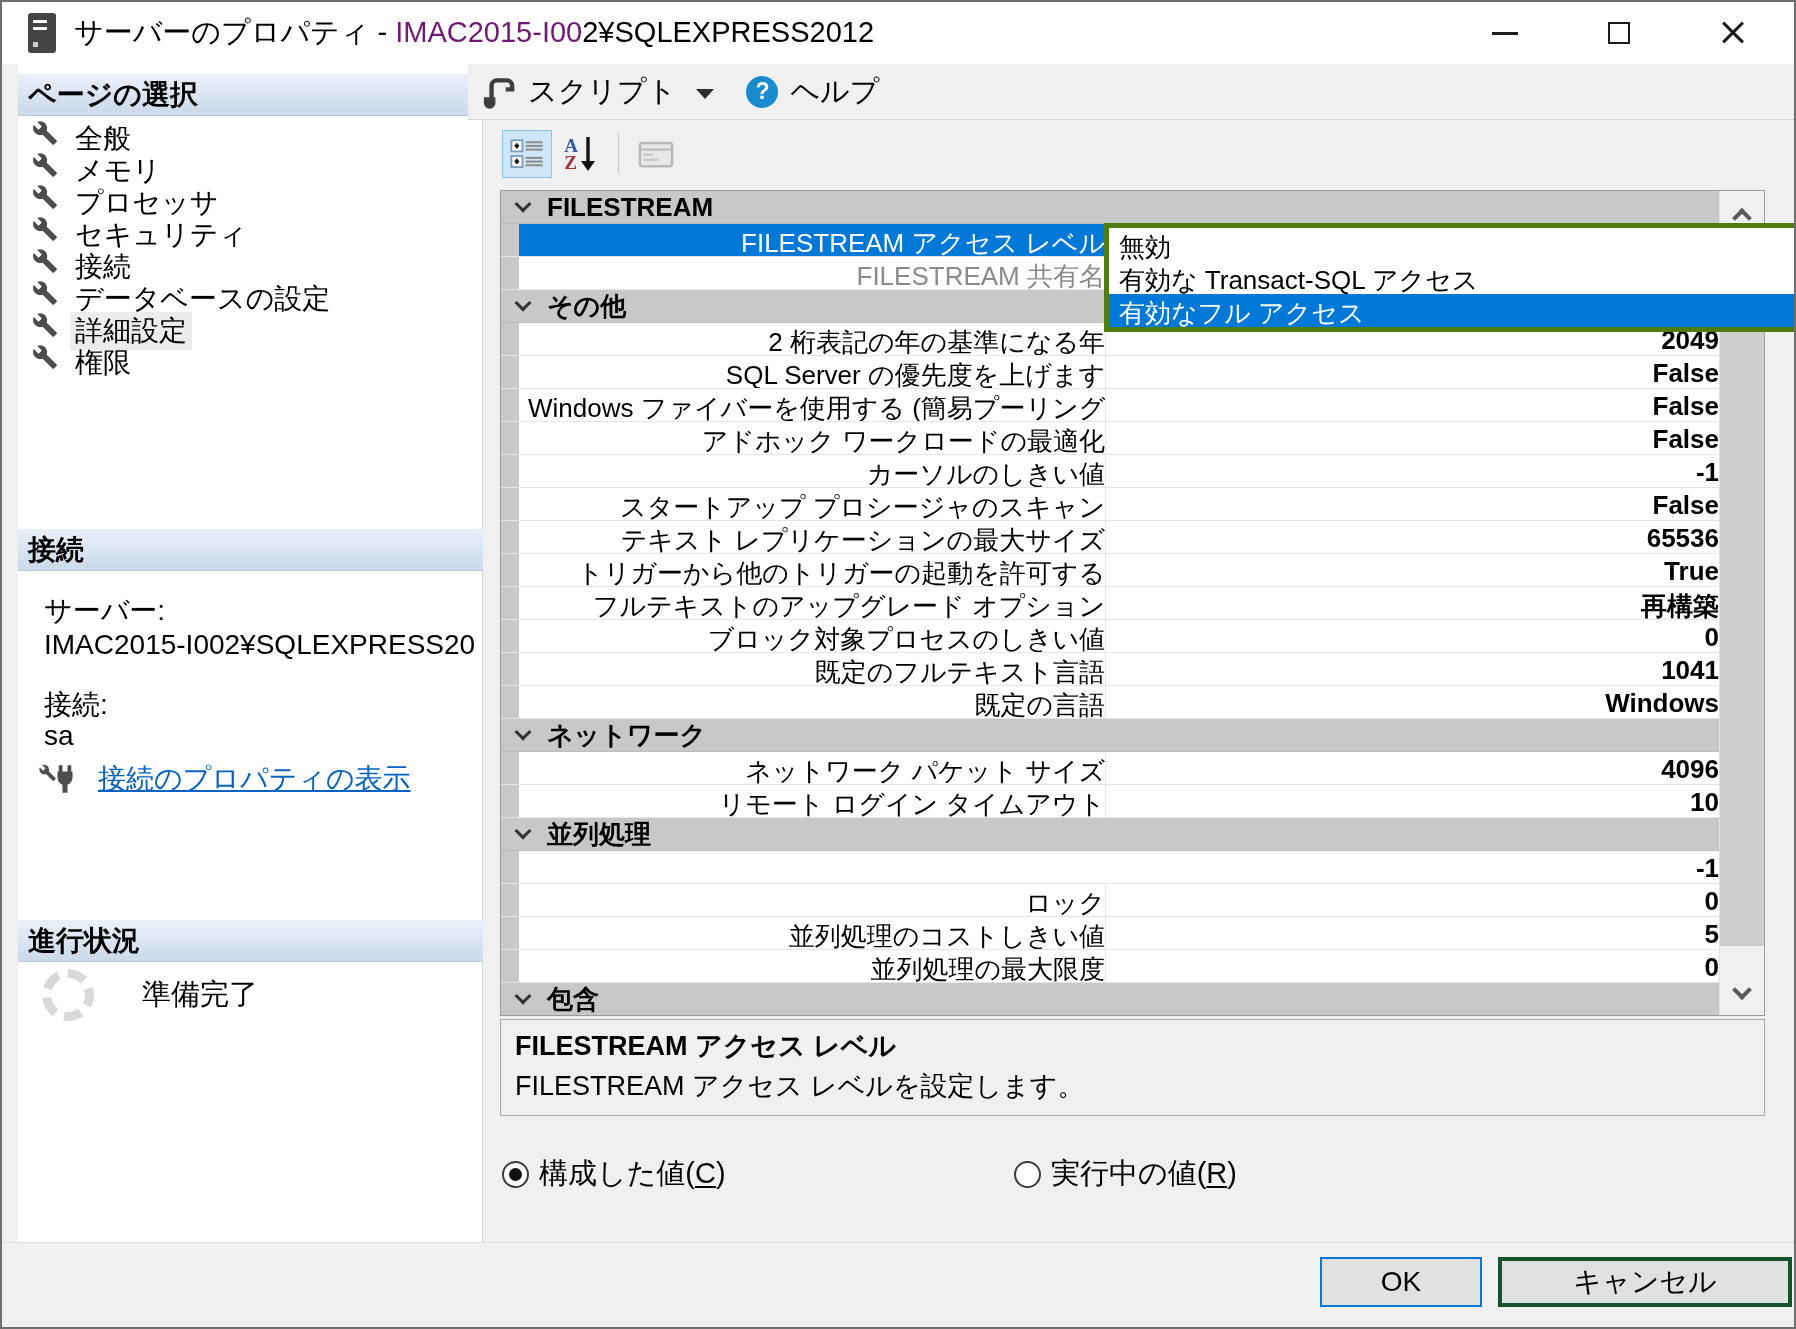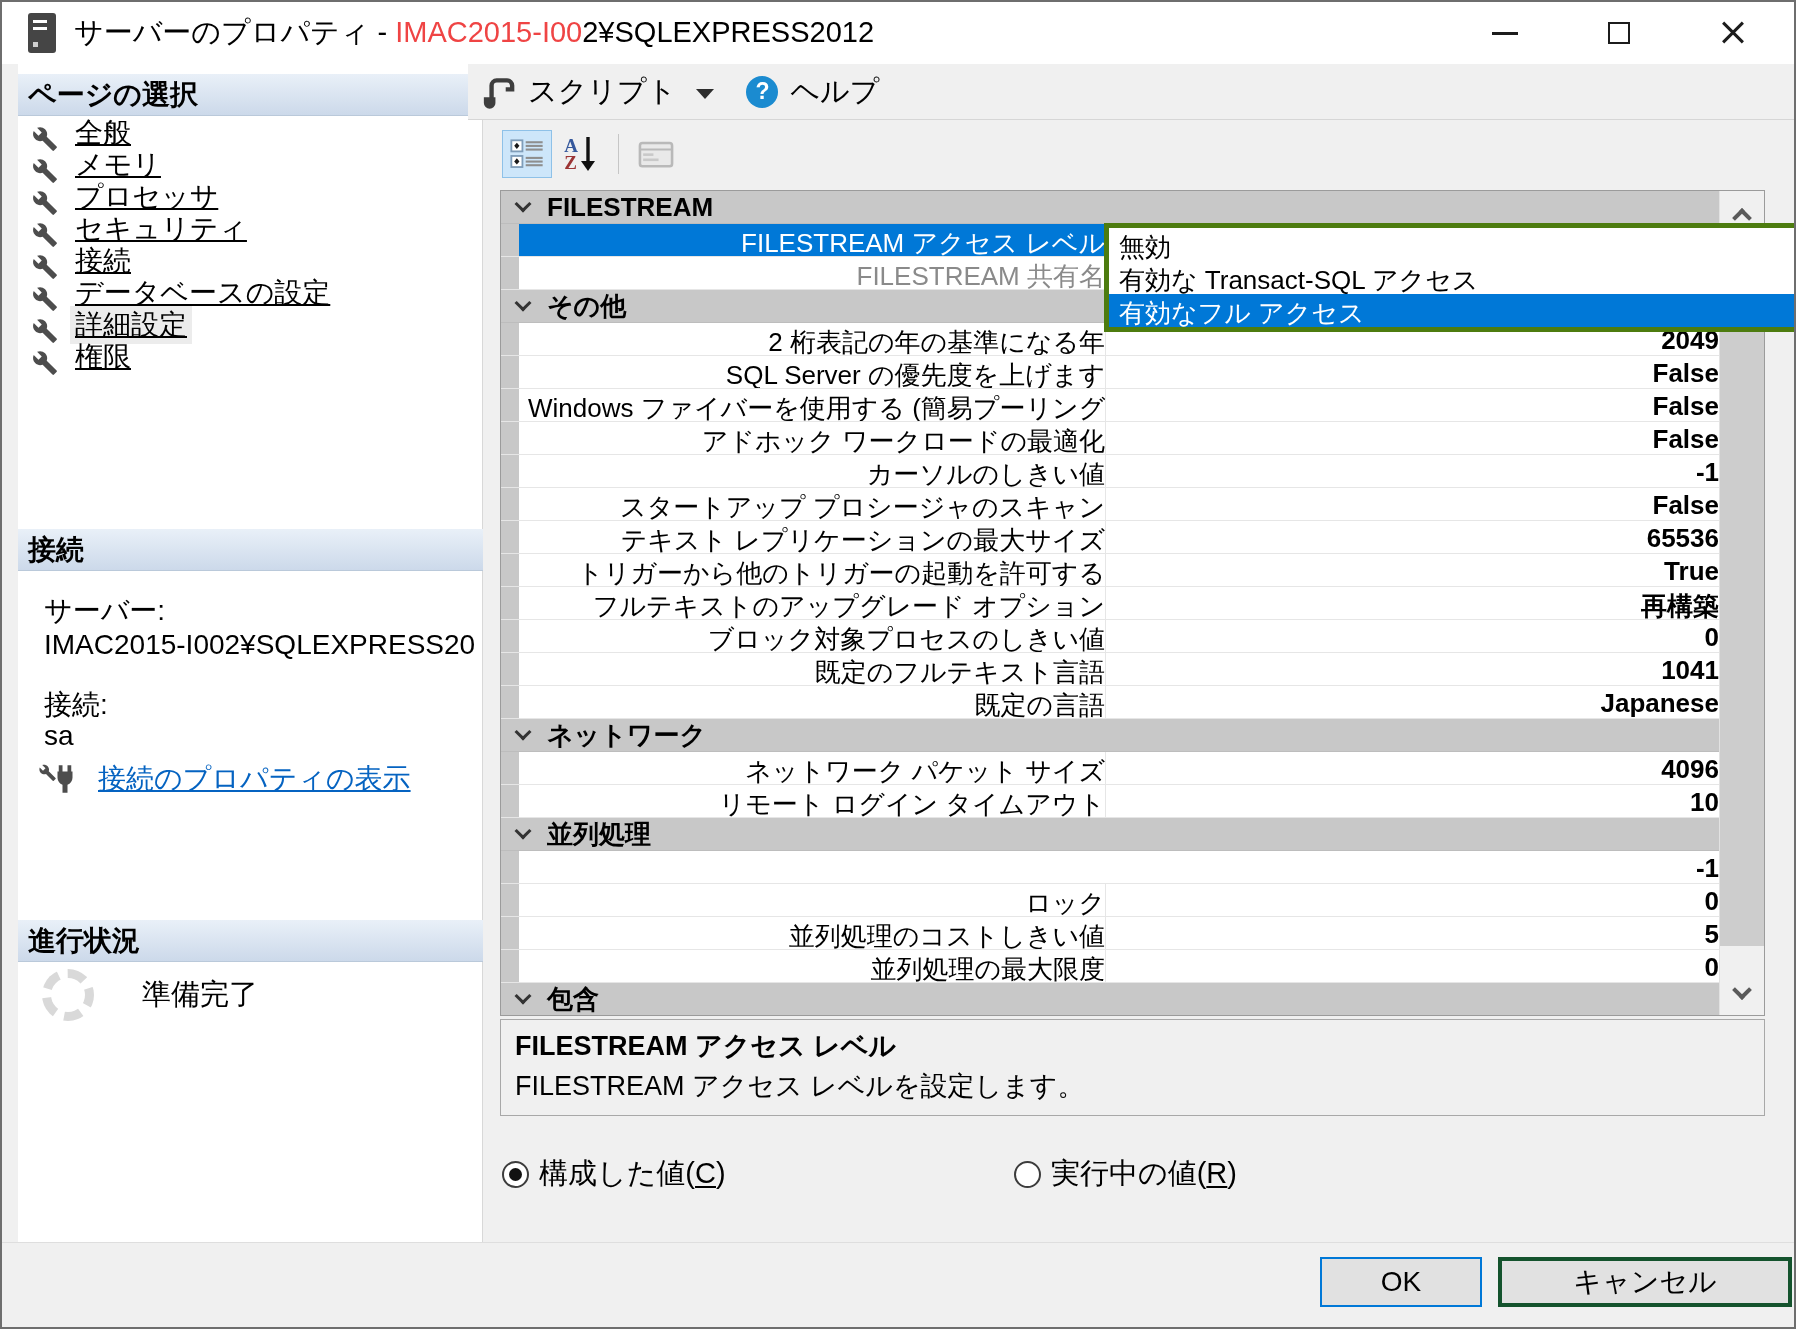--- a/index.html
+++ b/index.html
@@ -8,30 +8,30 @@
     position:relative;width:1796px;height:1329px;background:#f0f0f0;
     border:2px solid #6e6e6e;overflow:hidden;
     font-family:"Liberation Sans","DejaVu Sans",sans-serif;color:#000;
   }
   
   .titlebar{position:absolute;left:0;top:0;width:100%;height:62px;background:#ffffff;display:flex;align-items:center;}
   .app-icon{width:28px;height:40px;background:#454545;border-radius:3px;margin:0 18px 0 26px;position:relative;flex:none;}
   .app-icon:before{content:"";position:absolute;left:5px;top:7px;width:14px;height:3px;background:#fff;box-shadow:0 7px 0 #fff;}
   .app-icon:after{content:"";position:absolute;left:5px;bottom:6px;width:5px;height:5px;background:#cfcfcf;}
   .title-text{font-size:29px;white-space:nowrap;}
-  .title-faded{color:#ef4444;}
+  .title-faded{color:#701a75;}
   .win-btn{position:absolute;top:8px;width:56px;height:46px;display:flex;align-items:center;justify-content:center;}
   .g-min{width:26px;height:3px;background:#1c1c1c;}
   .g-max{width:22px;height:22px;border:2px solid #1c1c1c;}
   
   .sidebar{position:absolute;left:16px;top:62px;width:465px;height:1178px;background:#ffffff;border-right:1px solid #d8d8d8;}
   .side-header{position:absolute;left:0;width:465px;height:42px;padding-left:10px;display:flex;align-items:center;
     font-size:28px;font-weight:700;background:linear-gradient(#e9f0f8,#ccd9ea);border-bottom:1px solid #bac9da;}
   .side-items{position:absolute;left:6px;top:56px;width:452px;}
-  .side-item{display:flex;align-items:flex-end;height:32px;gap:12px;padding-left:8px;font-size:28px;white-space:nowrap;text-decoration:underline;}
+  .side-item{display:flex;align-items:flex-start;height:32px;gap:12px;padding-left:8px;font-size:28px;white-space:nowrap;}
   .side-item svg{flex:none;}
   .side-item .lbl{padding:0 5px;}
   .side-item.selected .lbl{background:#ececec;}
   .kv-label{position:absolute;left:26px;font-size:28px;}
   .kv-value{position:absolute;left:26px;font-size:28px;white-space:nowrap;overflow:hidden;max-width:430px;}
   .link-row{position:absolute;left:20px;top:696px;display:flex;align-items:center;gap:16px;}
   .link-text{font-size:28px;color:#0563c1;text-decoration:underline;white-space:nowrap;}
   .status-row{position:absolute;left:24px;top:905px;display:flex;align-items:center;gap:48px;}
   .spinner{width:52px;height:52px;border:9px dashed #d9d9d9;border-radius:50%;}
   .status-text{font-size:29px;}
@@ -311,21 +311,21 @@
           <div class="pvalue">0</div>
         </div>
         <div class="prow">
           <div class="indent"></div>
           <div class="plabel">既定のフルテキスト言語</div>
           <div class="pvalue">1041</div>
         </div>
         <div class="prow">
           <div class="indent"></div>
           <div class="plabel">既定の言語</div>
-          <div class="pvalue">Japanese</div>
+          <div class="pvalue">Windows</div>
         </div>
         <div class="cat">
           <span class="chev"></span>
           <span class="lbl">ネットワーク</span>
         </div>
         <div class="prow">
           <div class="indent"></div>
           <div class="plabel">ネットワーク パケット サイズ</div>
           <div class="pvalue">4096</div>
         </div>

